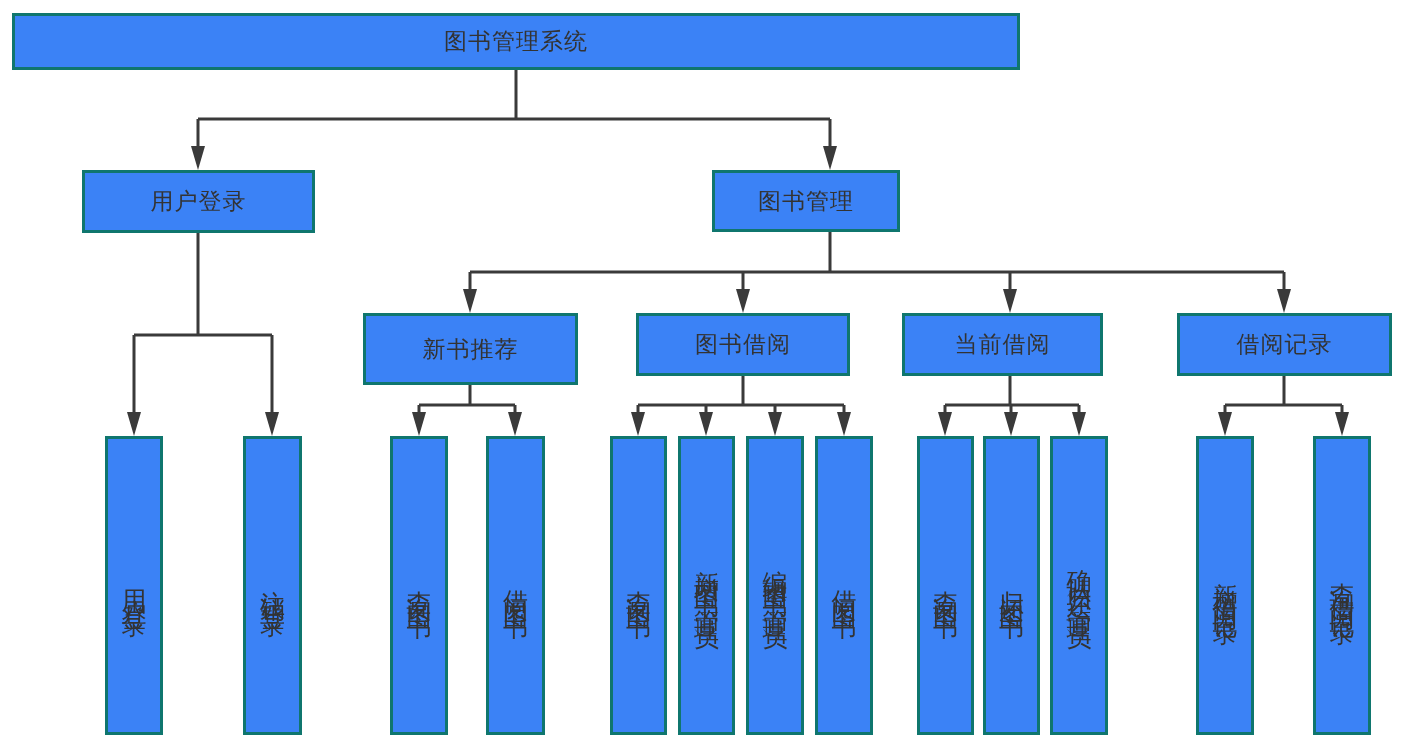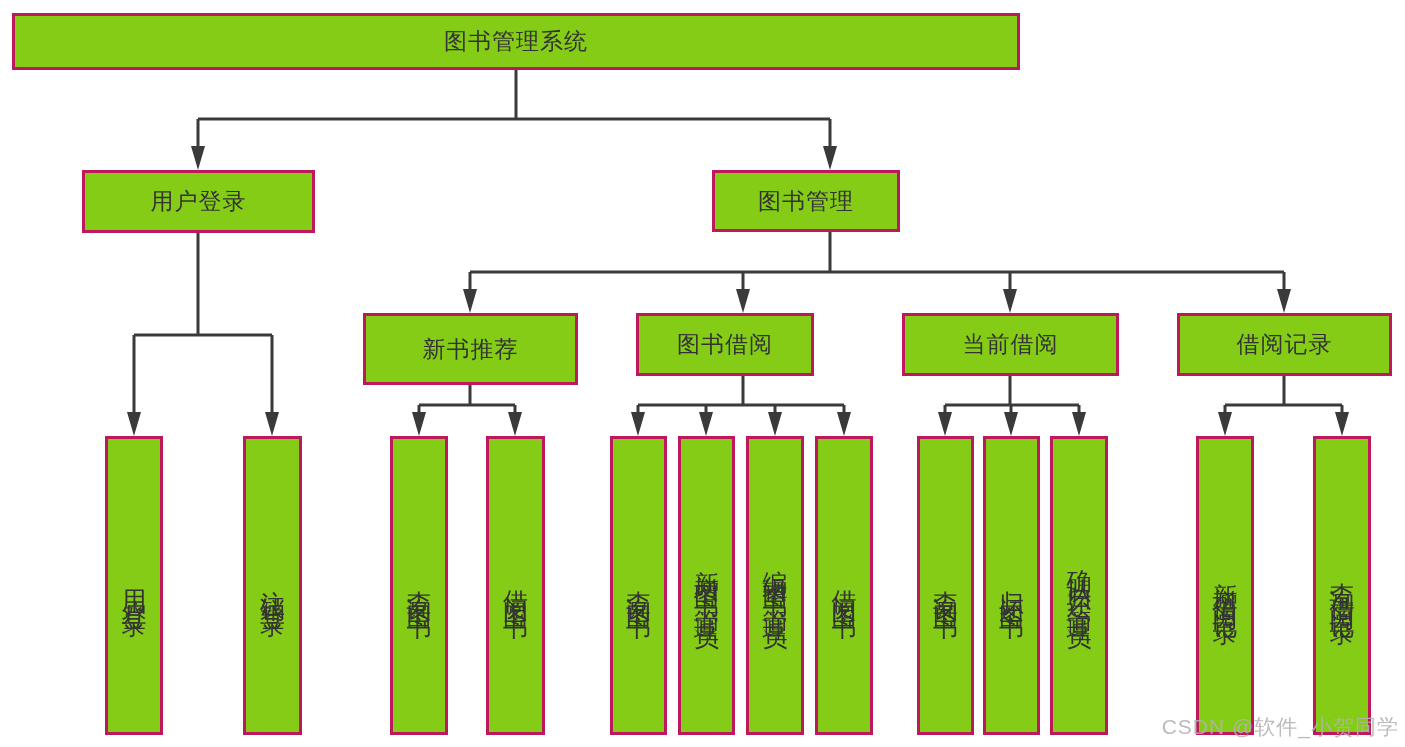--- a/index.html
+++ b/index.html
@@ -12,22 +12,22 @@
     overflow: hidden;
   }
   svg.connectors {
     position: absolute;
     left: 0; top: 0;
     width: 1405px; height: 747px;
   }
   .box {
     position: absolute;
     box-sizing: border-box;
-    background: #84cc16;
-    border: 3px solid #be185d;
+    background: #3b82f6;
+    border: 3px solid #0f766e;
     color: #333333;
     display: flex;
     align-items: center;
     justify-content: center;
     text-align: center;
   }
   .h-box {
     font-size: 23px;
     letter-spacing: 1px;
     white-space: nowrap;
@@ -89,23 +89,23 @@
   </svg>
 
   <div class="box h-box" style="left:12px; top:13px; width:1008px; height:57px;">图书管理系统</div>
 
   <div class="box h-box" style="left:82px; top:170px; width:233px; height:63px;">用户登录</div>
 
   <div class="box h-box" style="left:712px; top:170px; width:188px; height:62px;">图书管理</div>
 
   <div class="box h-box" style="left:363px; top:313px; width:215px; height:72px;">新书推荐</div>
 
-  <div class="box h-box" style="left:636px; top:313px; width:178px; height:63px;">图书借阅</div>
+  <div class="box h-box" style="left:636px; top:313px; width:214px; height:63px;">图书借阅</div>
 
-  <div class="box h-box" style="left:902px; top:313px; width:217px; height:63px;">当前借阅</div>
+  <div class="box h-box" style="left:902px; top:313px; width:201px; height:63px;">当前借阅</div>
 
   <div class="box h-box" style="left:1177px; top:313px; width:215px; height:63px;">借阅记录</div>
 
   <div class="box v-box" style="left:105px; top:436px; width:58px; height:299px;">用户登录</div>
 
   <div class="box v-box" style="left:243px; top:436px; width:59px; height:299px;">注销登录</div>
 
   <div class="box v-box" style="left:390px; top:436px; width:58px; height:299px;">查询图书</div>
 
   <div class="box v-box" style="left:486px; top:436px; width:59px; height:299px;">借阅图书</div>
@@ -121,15 +121,14 @@
   <div class="box v-box" style="left:917px; top:436px; width:57px; height:299px;">查询图书</div>
 
   <div class="box v-box" style="left:983px; top:436px; width:57px; height:299px;">归还图书</div>
 
   <div class="box v-box" style="left:1050px; top:436px; width:58px; height:299px;">确认归还（管理员）</div>
 
   <div class="box v-box" style="left:1196px; top:436px; width:58px; height:299px;">新增借阅记录</div>
 
   <div class="box v-box" style="left:1313px; top:436px; width:58px; height:299px;">查询借阅记录</div>
 
-  <div class="watermark">CSDN @软件_小贺同学</div>
 
 </div>
 
 </body></html>

